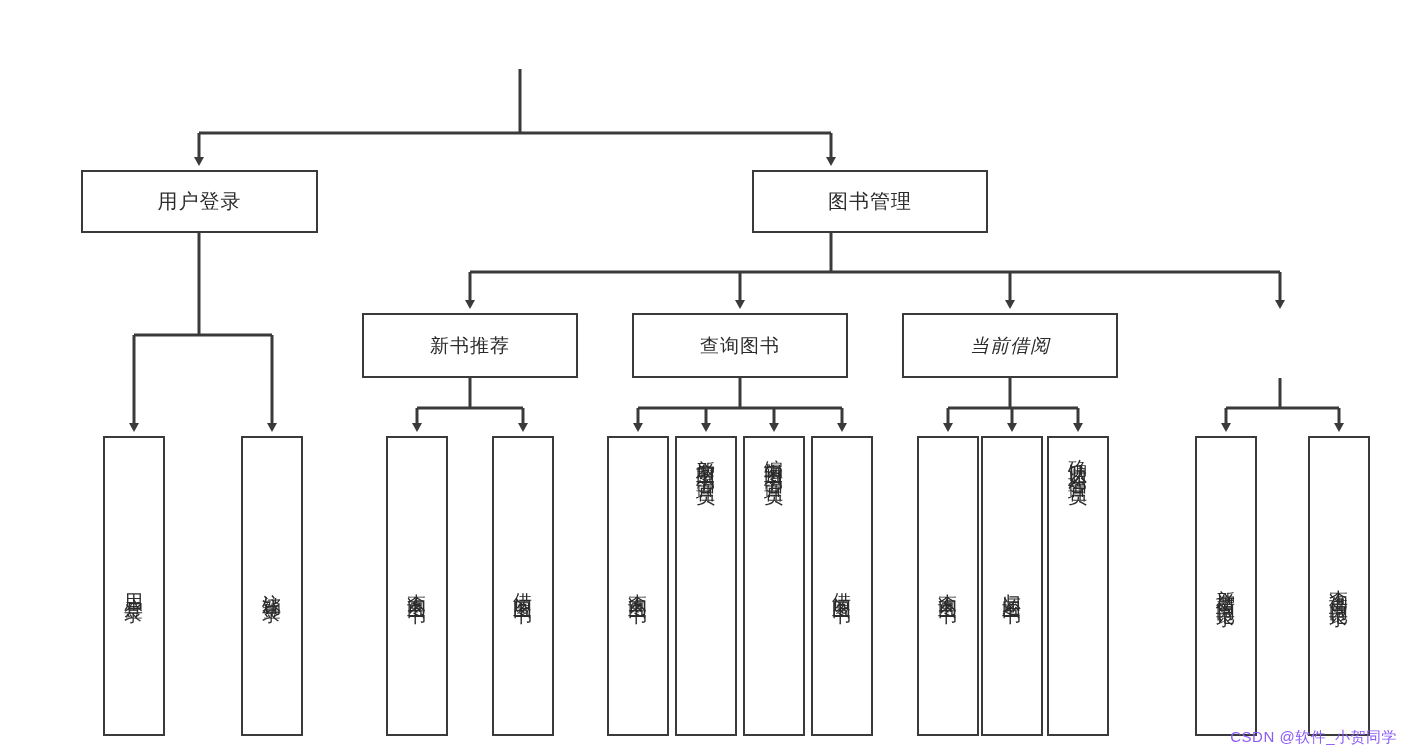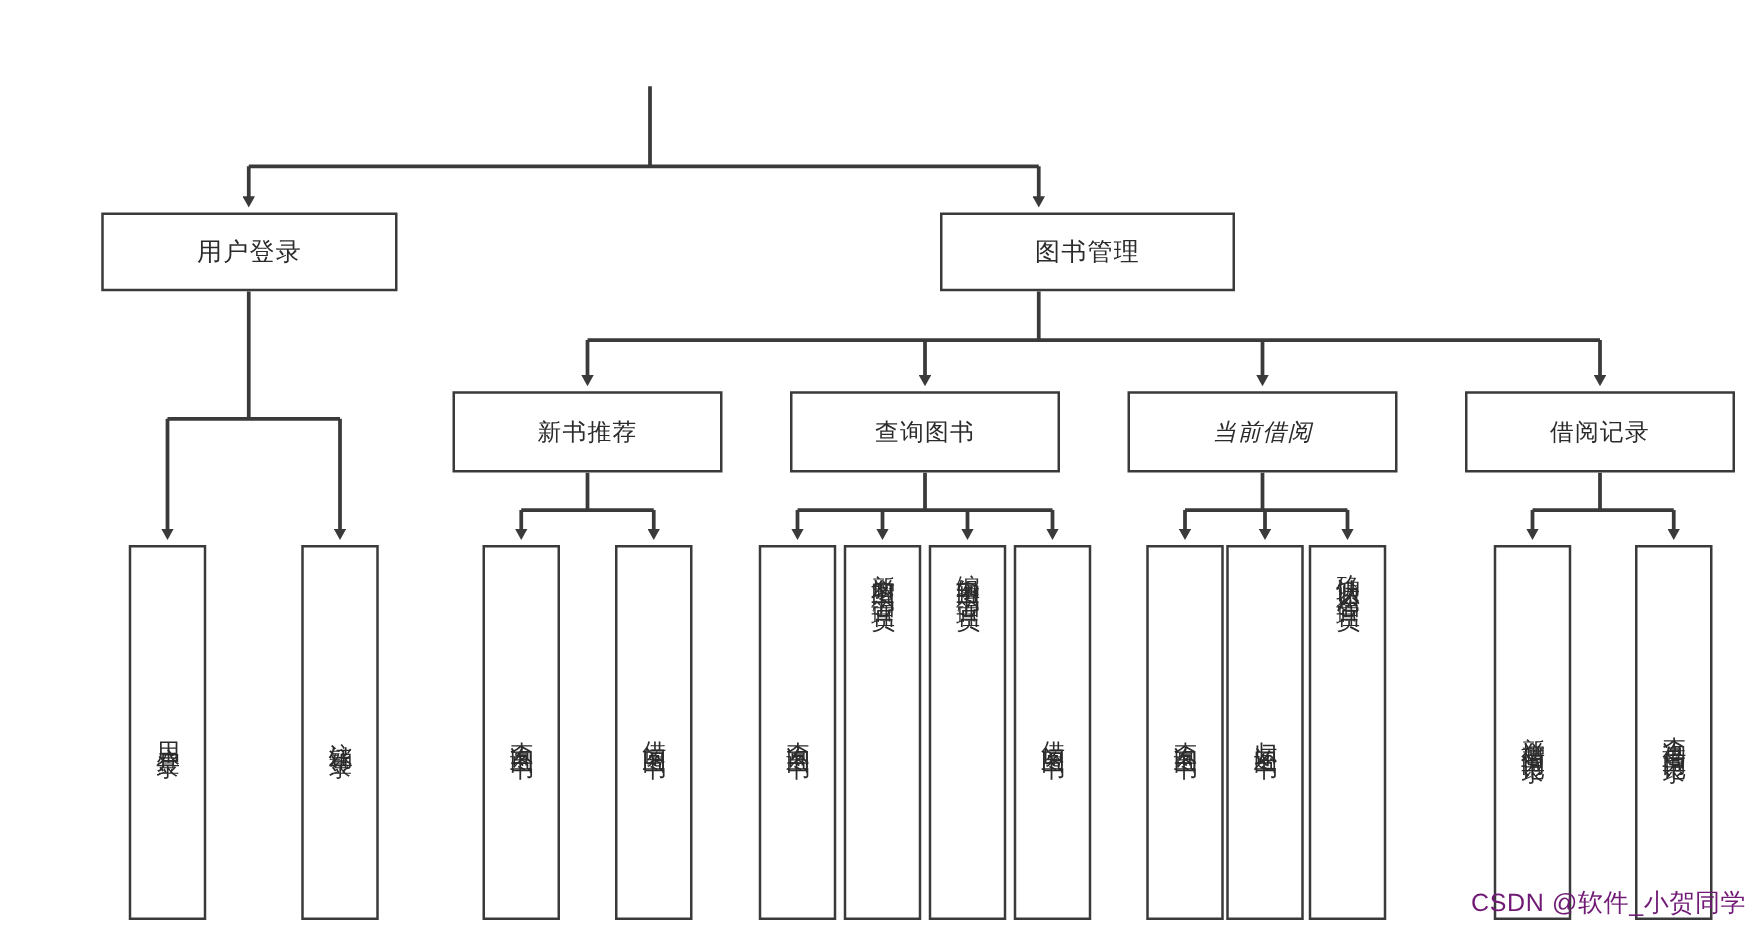--- a/index.html
+++ b/index.html
@@ -68,23 +68,23 @@
   .node.leaf.align-center {
     justify-content: center;
   }
   .hlabel {
     white-space: nowrap;
     letter-spacing: 1px;
   }
   #watermark {
     position: absolute;
     right: 8px;
-    bottom: 11px;
-    font-size: 20px;
-    color: #701a75;
+    bottom: 0;
+    font-size: 15px;
+    color: #8b5cf6;
     letter-spacing: 0.5px;
     z-index: 5;
     white-space: nowrap;
   }
 </style>
 </head>
 <body>
 
 <div id="canvas">
 
@@ -153,23 +153,20 @@
   </div>
 
   <div class="node level2" style="left:632px; top:313px; width:216px; height:65px;">
     <span class="hlabel">查询图书</span>
   </div>
 
   <div class="node level2" style="left:902px; top:313px; width:216px; height:65px;font-style:italic;">
     <span class="hlabel">当前借阅</span>
   </div>
 
-  <div class="node level2" style="left:1172px; top:313px; width:216px; height:65px;">
-    <span class="hlabel">借阅记录</span>
-  </div>
 
   <div class="node leaf align-center" style="left:103px; top:436px; width:62px; height:300px;">
     <span class="vlabel">用户登录</span>
   </div>
 
   <div class="node leaf align-center" style="left:241px; top:436px; width:62px; height:300px;">
     <span class="vlabel">注销登录</span>
   </div>
 
   <div class="node leaf align-center" style="left:386px; top:436px; width:62px; height:300px;">

